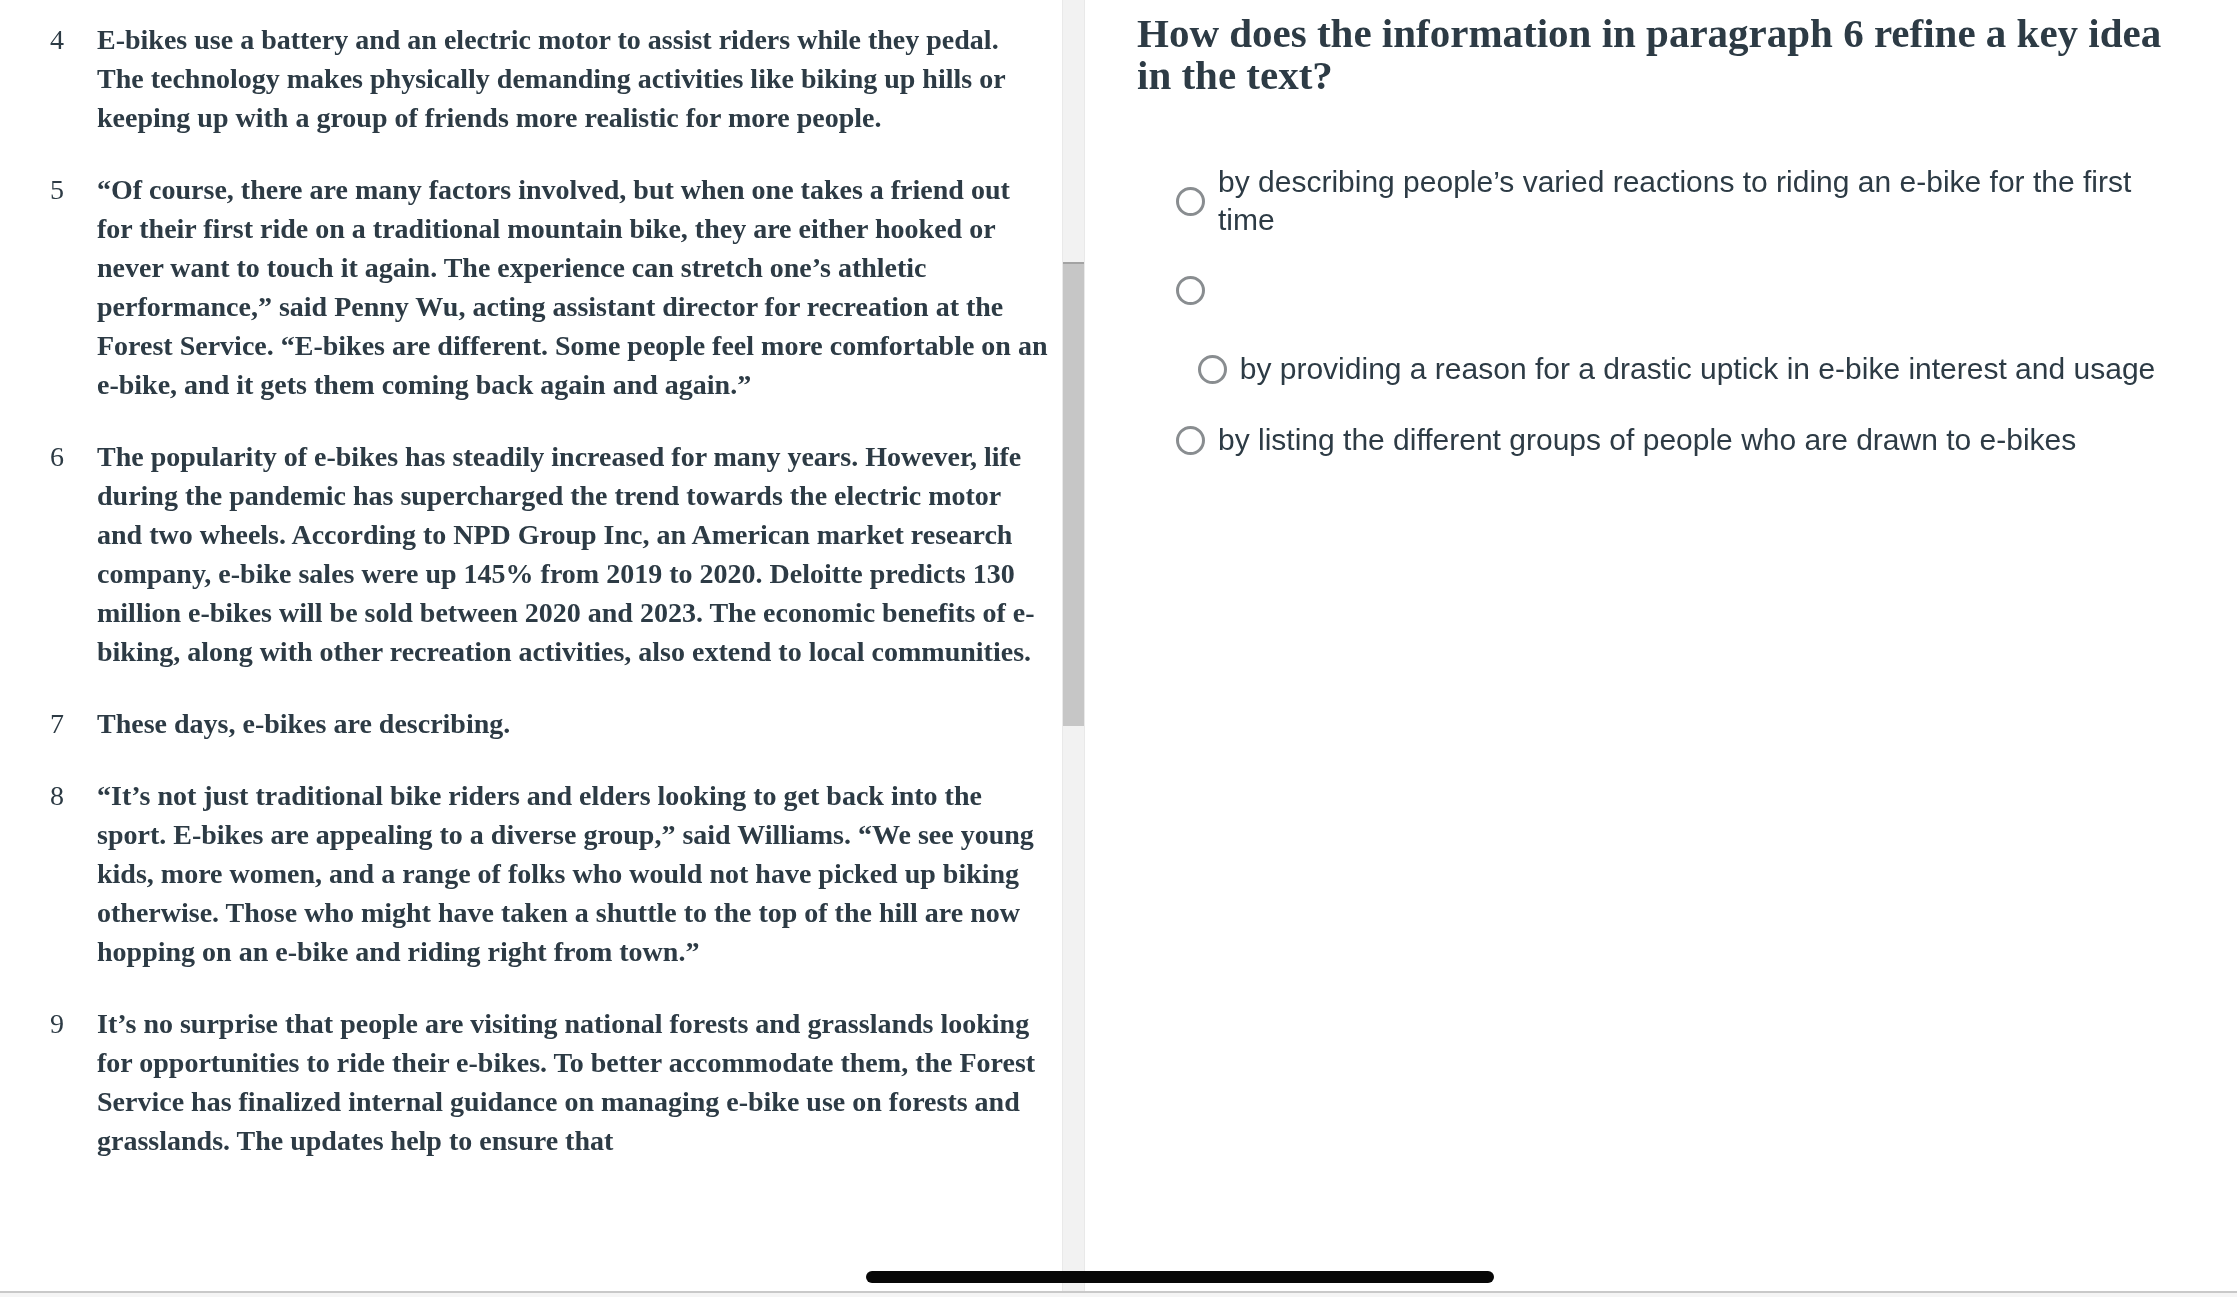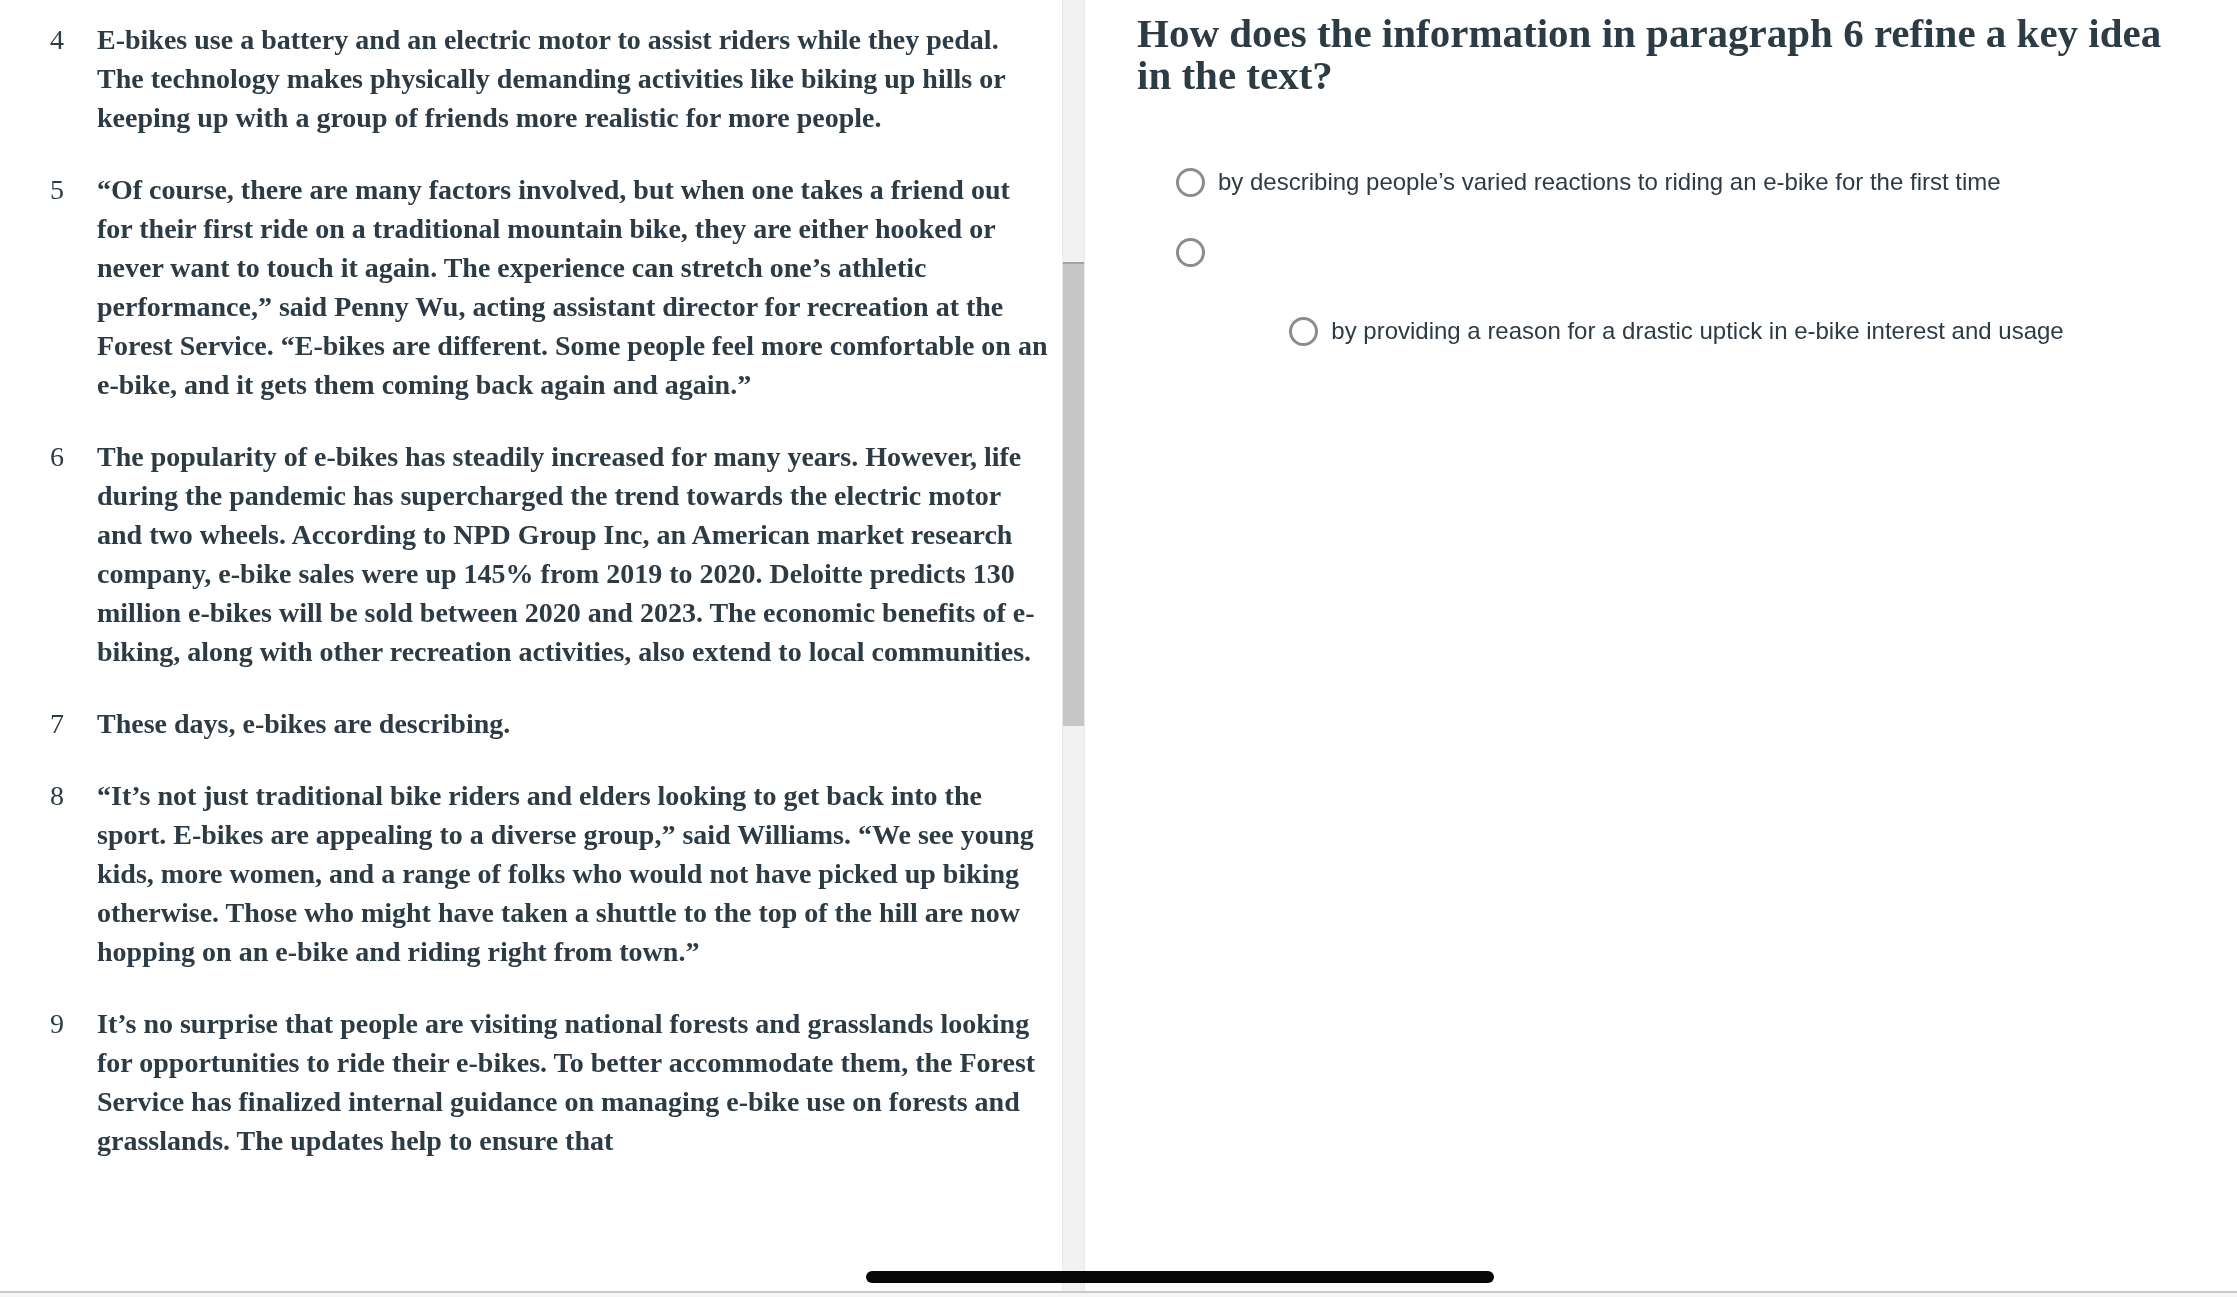--- a/index.html
+++ b/index.html
@@ -64,21 +64,21 @@
   .radio {
     flex: 0 0 29px;
     width: 29px; height: 29px;
     border: 3px solid #898d90;
     border-radius: 50%;
     background: #ffffff;
   }
   .option-label {
     margin-left: 13px;
     max-width: 920px;
-    font-size: 24px; line-height: 38px;
+    font-size: 30px; line-height: 38px;
     color: #2d3b45;
   }
 
   
   .marker-bar {
     position: absolute; left: 866px; top: 1271px;
     width: 628px; height: 12px;
     border-radius: 6px;
     background: #070707;
     z-index: 5;
@@ -149,20 +149,24 @@
 
       <div class="option-row r2">
         <div class="radio" role="radio" aria-checked="false"></div>
       </div>
 
       <div class="option-row r3">
         <div class="radio" role="radio" aria-checked="false"></div>
         <div class="option-label">by providing a reason for a drastic uptick in e-bike interest and usage</div>
       </div>
 
+      <div class="option-row r4">
+        <div class="radio" role="radio" aria-checked="false"></div>
+        <div class="option-label">by listing the different groups of people who are drawn to e-bikes</div>
+      </div>
 
     </div>
   </div>
 
   <div class="marker-bar"></div>
 
   <div class="bottom-strip"></div>
 
 </div>
 

